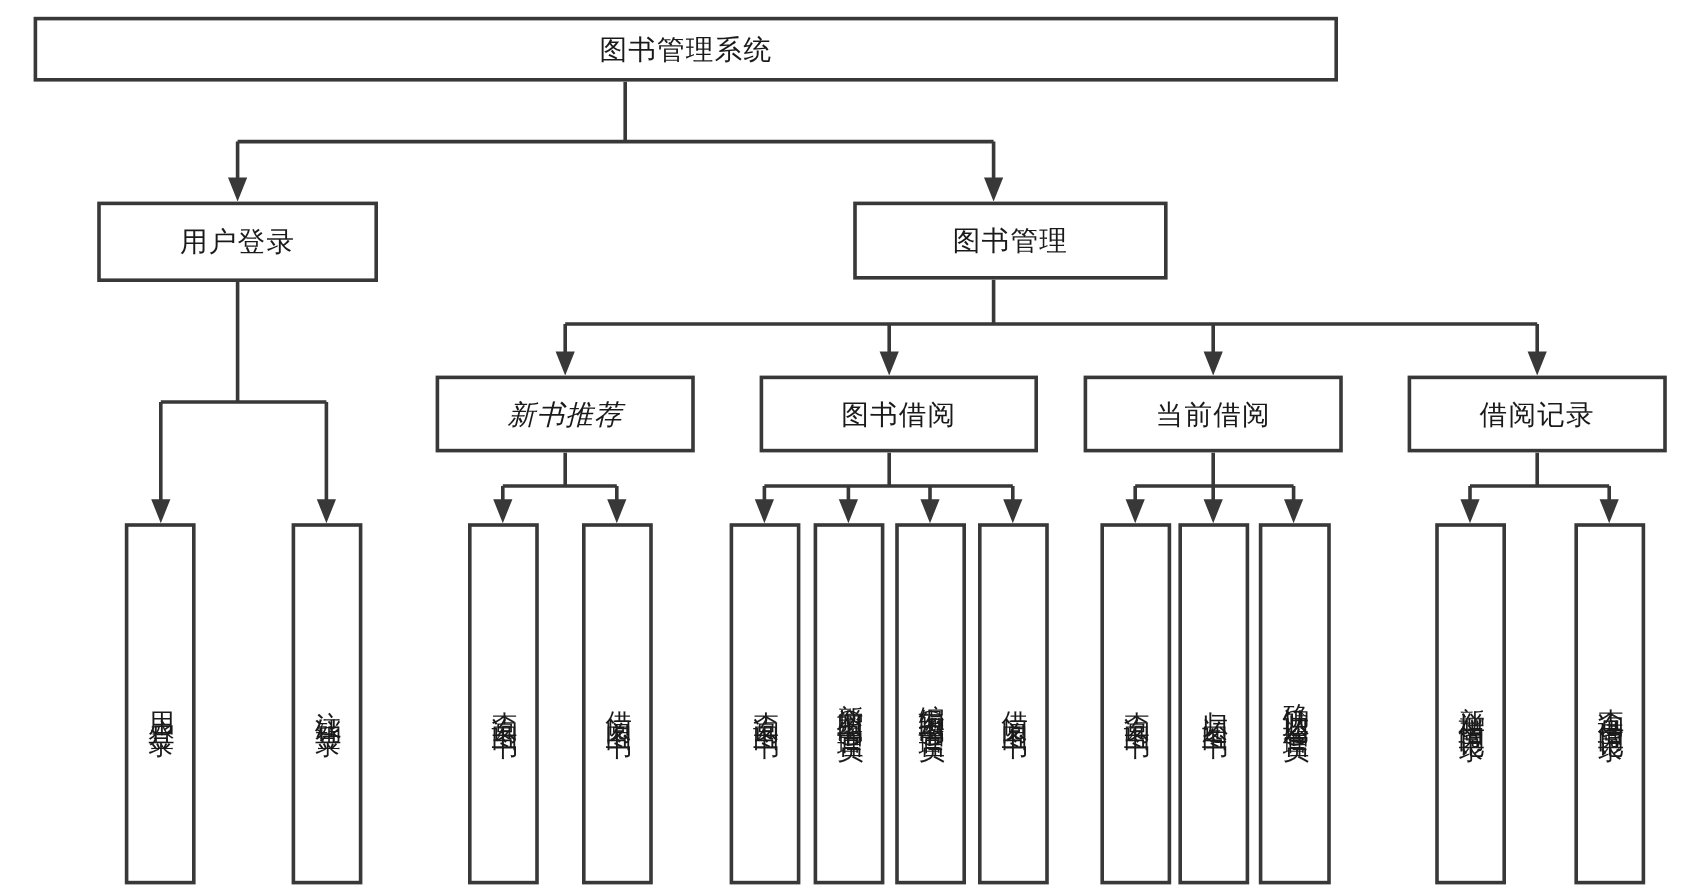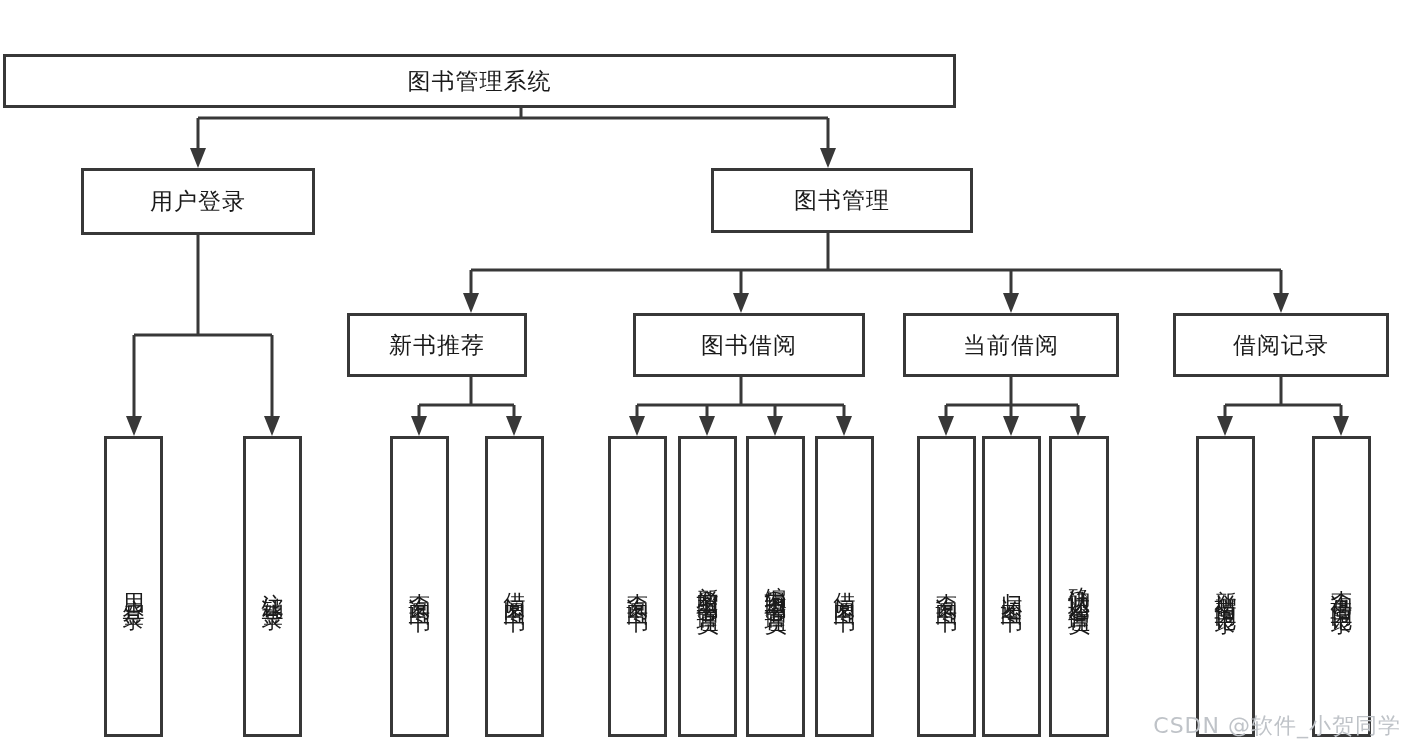--- a/index.html
+++ b/index.html
@@ -103,26 +103,26 @@
       M699,416 L715,416 L707,436 Z
       M767,416 L783,416 L775,436 Z
       M836,416 L852,416 L844,436 Z
       M938,416 L954,416 L946,436 Z
       M1003,416 L1019,416 L1011,436 Z
       M1070,416 L1086,416 L1078,436 Z
       M1217,416 L1233,416 L1225,436 Z
       M1333,416 L1349,416 L1341,436 Z"></path>
   </svg>
 
-  <div class="hnode" style="left:3px; top:14px; width:953px; height:54px;margin-top:40px;">图书管理系统</div>
+  <div class="hnode" style="left:28px; top:14px; width:1087px; height:54px;">图书管理系统</div>
 
   <div class="hnode" style="left:81px; top:168px; width:234px; height:67px;">用户登录</div>
   <div class="hnode" style="left:711px; top:168px; width:262px; height:65px;">图书管理</div>
 
-  <div class="hnode" style="left:347px; top:313px; width:180px; height:64px;">新书推荐</div>
+  <div class="hnode" style="left:363px; top:313px; width:216px; height:64px;font-style:italic;">新书推荐</div>
   <div class="hnode" style="left:633px; top:313px; width:232px; height:64px;">图书借阅</div>
   <div class="hnode" style="left:1173px; top:313px; width:216px; height:64px;">借阅记录</div>
   <div class="hnode" style="left:903px; top:313px; width:216px; height:64px;">当前借阅</div>
 
   <div class="vnode" style="left:104px;">用户登录</div>
   <div class="vnode" style="left:243px;">注销登录</div>
 
   <div class="vnode" style="left:390px;">查询图书</div>
   <div class="vnode" style="left:485px;">借阅图书</div>
 
@@ -131,15 +131,14 @@
   <div class="vnode" style="left:746px; letter-spacing:4px;">编辑图书（管理员）</div>
   <div class="vnode" style="left:815px;">借阅图书</div>
 
   <div class="vnode" style="left:917px;">查询图书</div>
   <div class="vnode" style="left:982px;">归还图书</div>
   <div class="vnode" style="left:1049px; width:60px; letter-spacing:4px;">确认归还（管理员）</div>
 
   <div class="vnode" style="left:1196px; letter-spacing:5px;">新增借阅记录</div>
   <div class="vnode" style="left:1312px; letter-spacing:5px;">查询借阅记录</div>
 
-  <div class="watermark">CSDN @软件_小贺同学</div>
 
 </div>
 
 </body></html>

